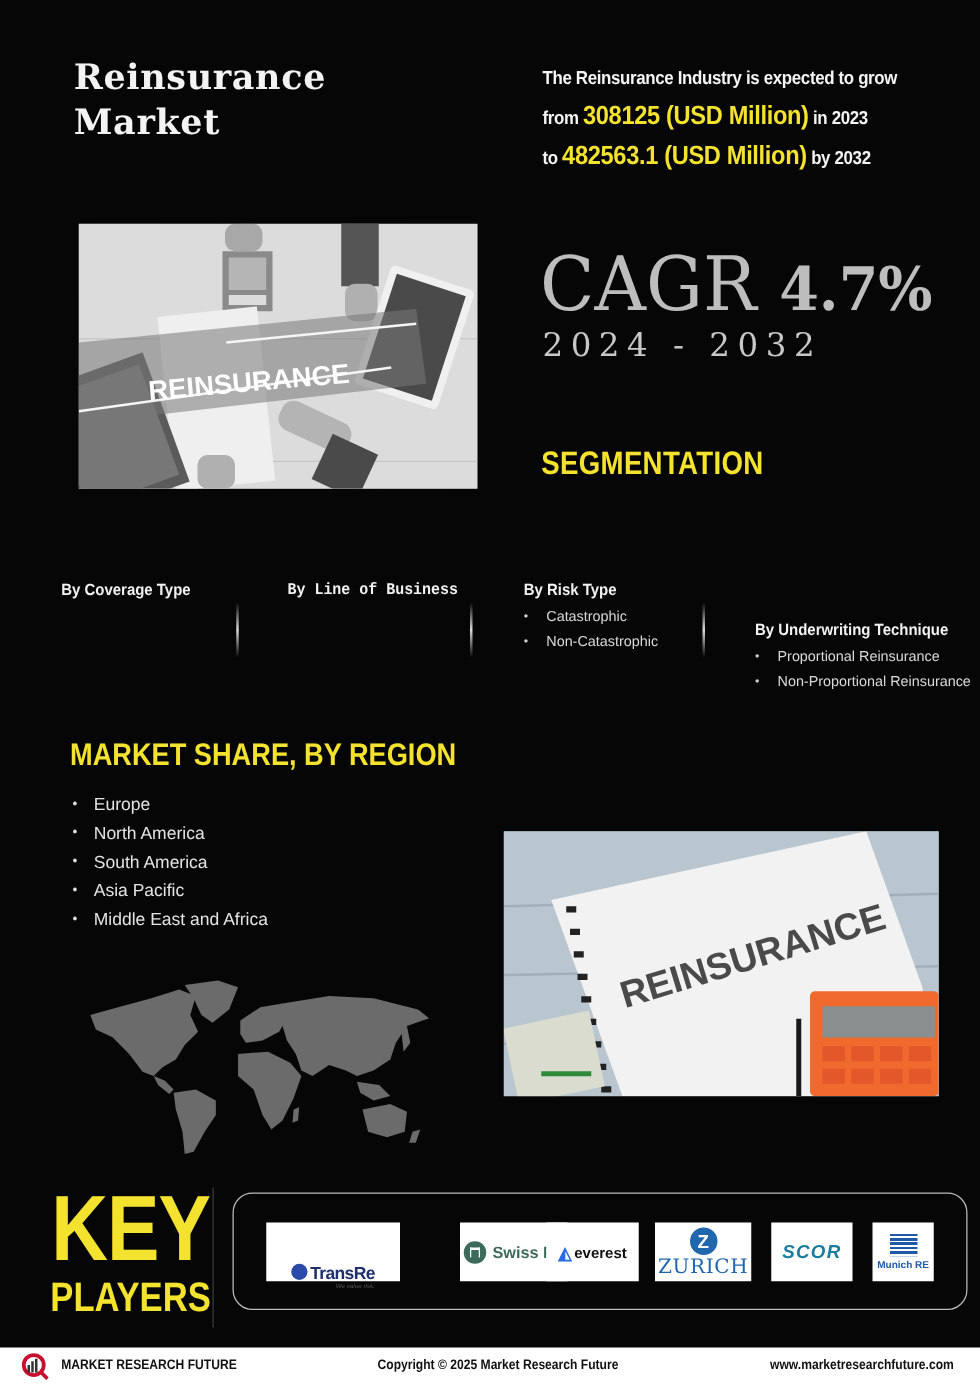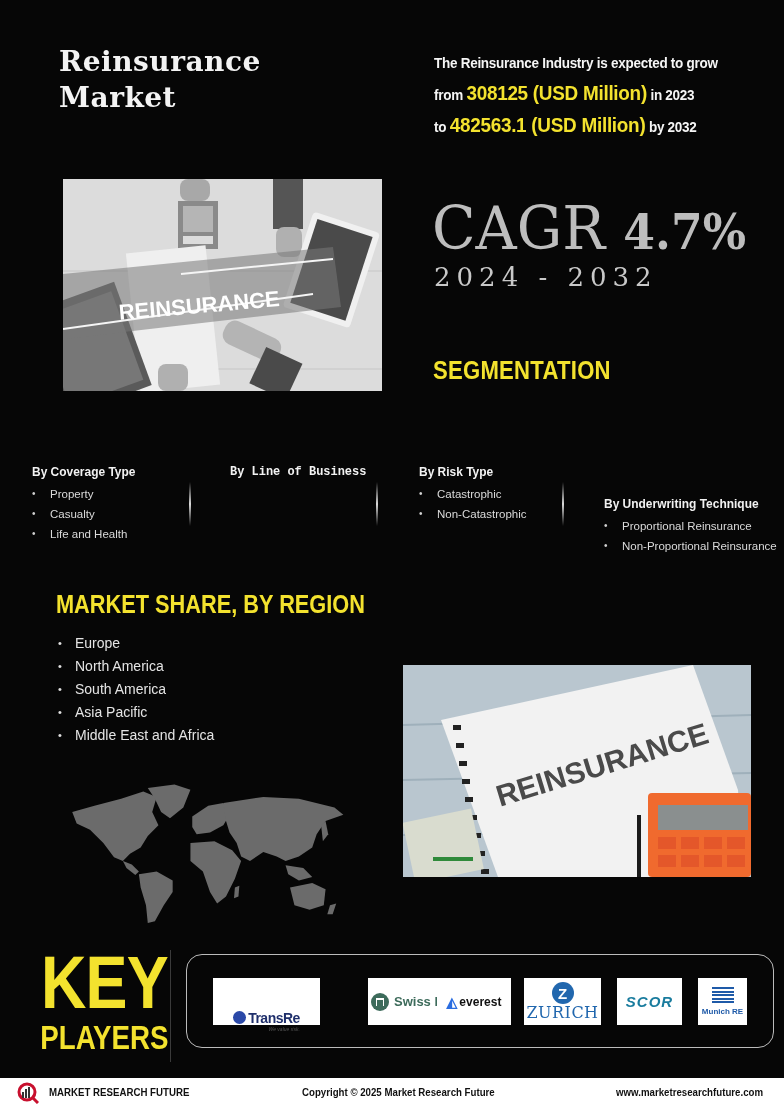--- a/index.html
+++ b/index.html
@@ -123,27 +123,22 @@
 </div>
 
 <div class="abs cagr">
   <span>CAGR</span>
   <span class="val">4.7%</span>
 </div>
 <div class="abs years">2024 - 2032</div>
 
 <div class="abs seg-title">SEGMENTATION</div>
 
-<div class="abs seg-col" style="left:32px;">
+<div class="abs seg-col" style="left:49px;">
   <h4>By Coverage Type</h4>
-  <ul>
-    <li>Property</li>
-    <li>Casualty</li>
-    <li>Life and Health</li>
-  </ul>
 </div>
 <div class="abs vdiv" style="left:189px; top:482px;"></div>
 
 <div class="abs seg-col" style="left:230px;font-family:Liberation Mono, monospace;">
   <h4>By Line of Business</h4>
 </div>
 <div class="abs vdiv" style="left:376px; top:482px;"></div>
 
 <div class="abs seg-col" style="left:419px;">
   <h4>By Risk Type</h4>

